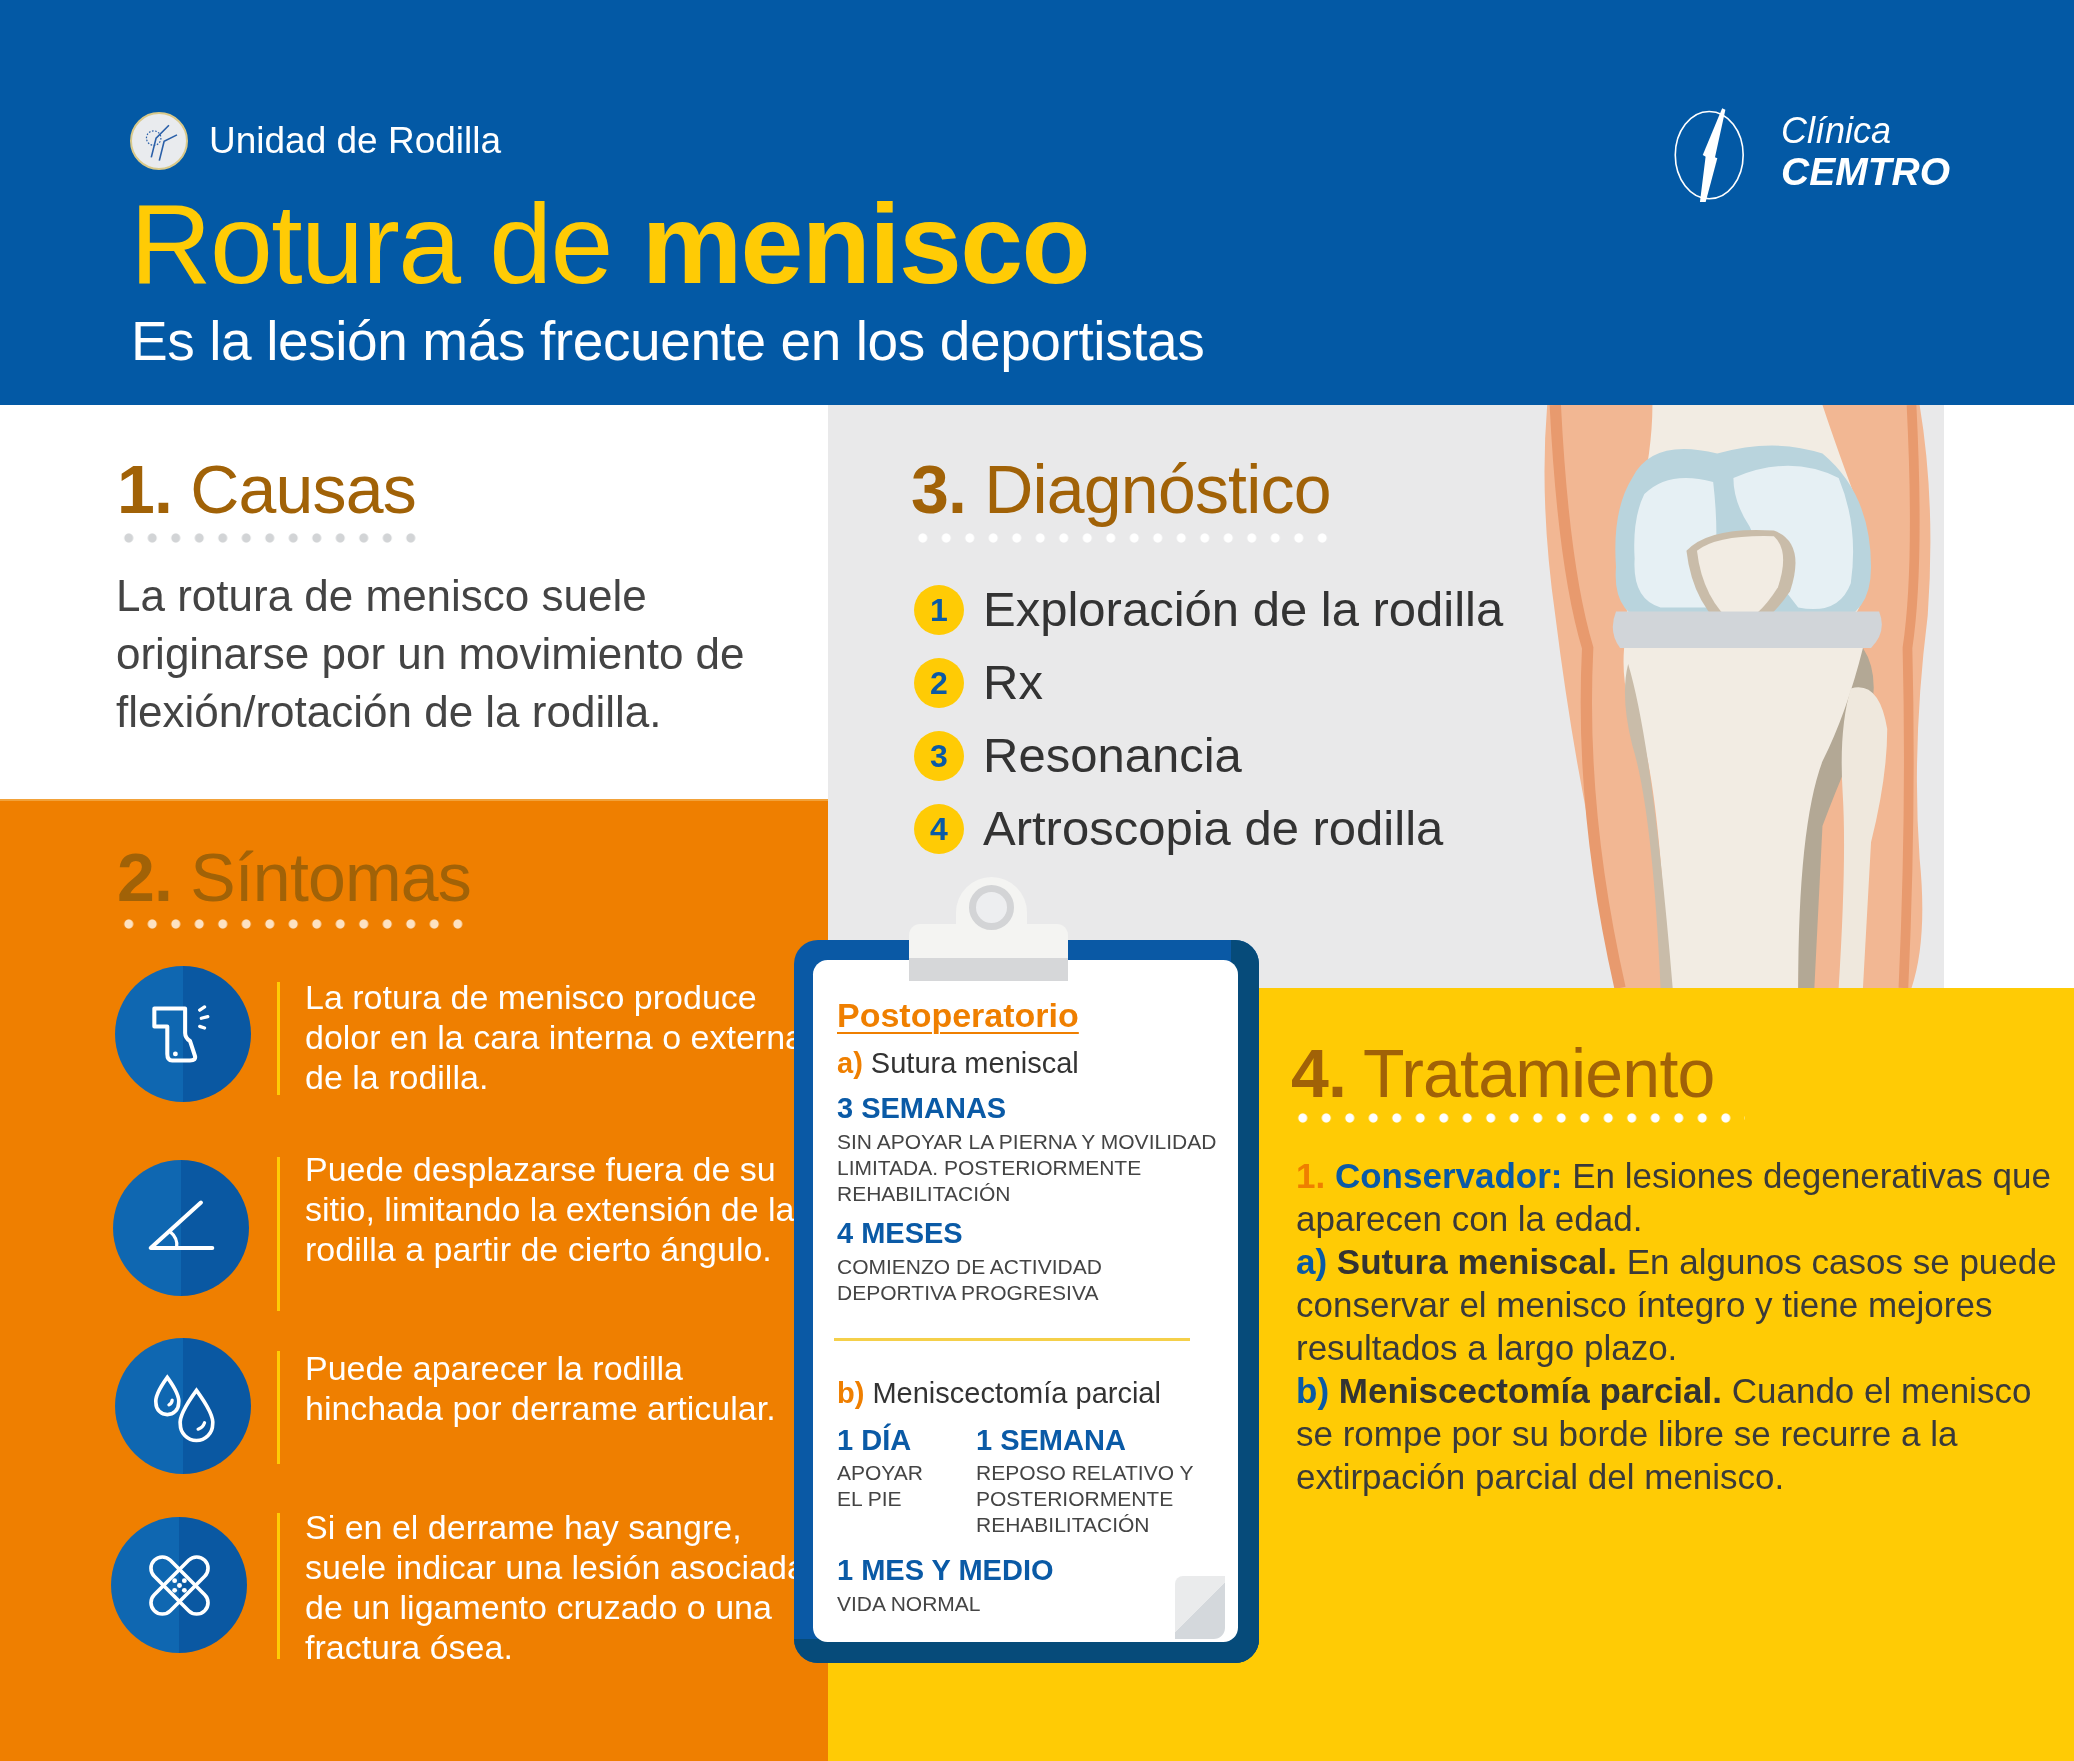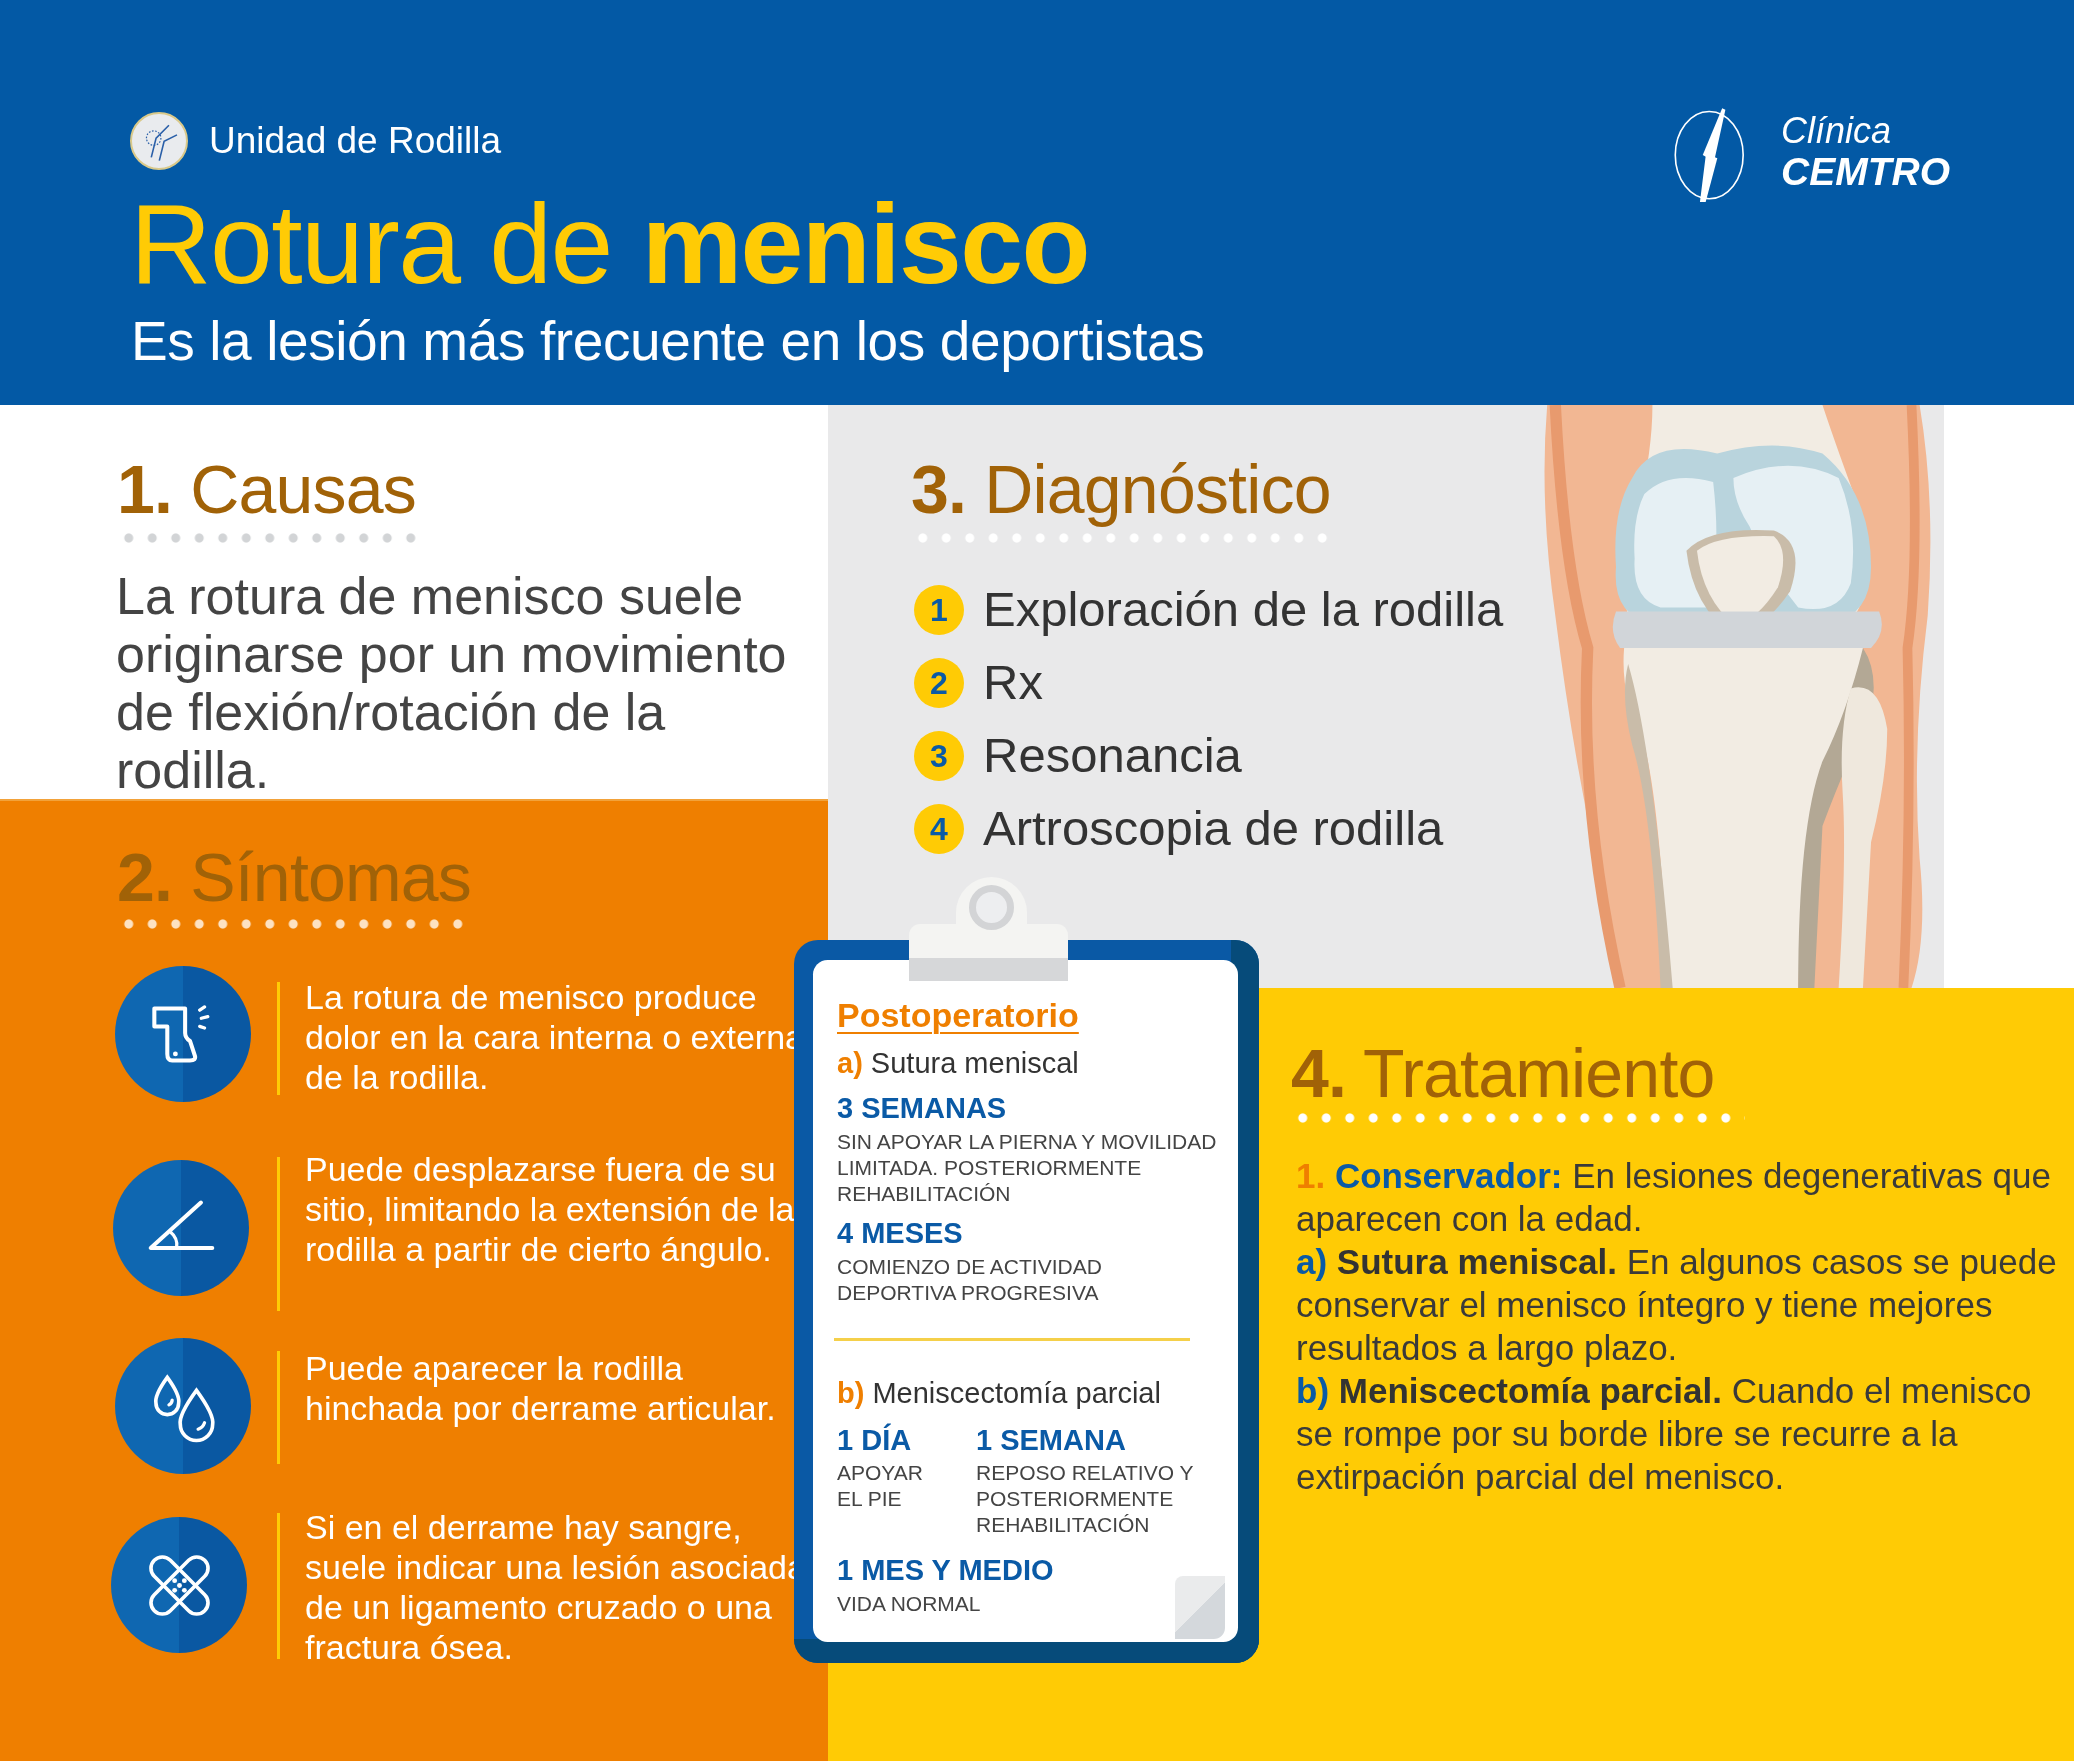--- a/index.html
+++ b/index.html
@@ -16,21 +16,21 @@
   #brand-logo{left:1672px;top:105px;width:89px;height:97px;}
   #brand-text{left:1781px;top:113px;color:#ffffff;font-style:italic;line-height:1;}
   #brand-text .l1{font-size:36px;display:block;}
   #brand-text .l2{font-size:39px;font-weight:bold;display:block;margin-top:3.2px;}
 
   
   #sec1{left:0;top:405px;width:828px;height:394px;background:#ffffff;}
   .sec-title{position:absolute;font-size:68px;line-height:1;color:#a16207;letter-spacing:-0.8px;white-space:nowrap;}
   .sec-title .num{font-weight:bold;}
   .dots{position:absolute;height:9.7px;background-image:radial-gradient(circle,var(--dc) 4px,transparent 4.9px);background-size:23.5px 9.7px;background-repeat:repeat-x;}
-  #sec1-body{left:116px;top:567px;width:697px;font-size:52px;line-height:58px;color:#444444;}
+  #sec1-body{left:116px;top:567px;width:697px;font-size:44px;line-height:58px;color:#444444;}
 
   
   #sec2{left:0;top:799px;width:828px;height:962px;background:#ef7f00;border-top:2.4px solid #f2a23a;box-sizing:border-box;}
   .sym-icon{position:absolute;width:136px;height:136px;border-radius:50%;background:linear-gradient(90deg,#0f67b1 0 50%,#0a58a2 50% 100%);}
   .sym-icon svg{position:absolute;left:27.5px;top:27.5px;width:81px;height:81px;}
   .sym-bar{position:absolute;width:3.2px;background:#ffcb05;}
   .sym-text{position:absolute;font-size:34px;line-height:40px;color:#ffffff;width:519px;}
 
   
   #sec3{left:828px;top:405px;width:1246px;height:583px;background:#e9e9ea;}

